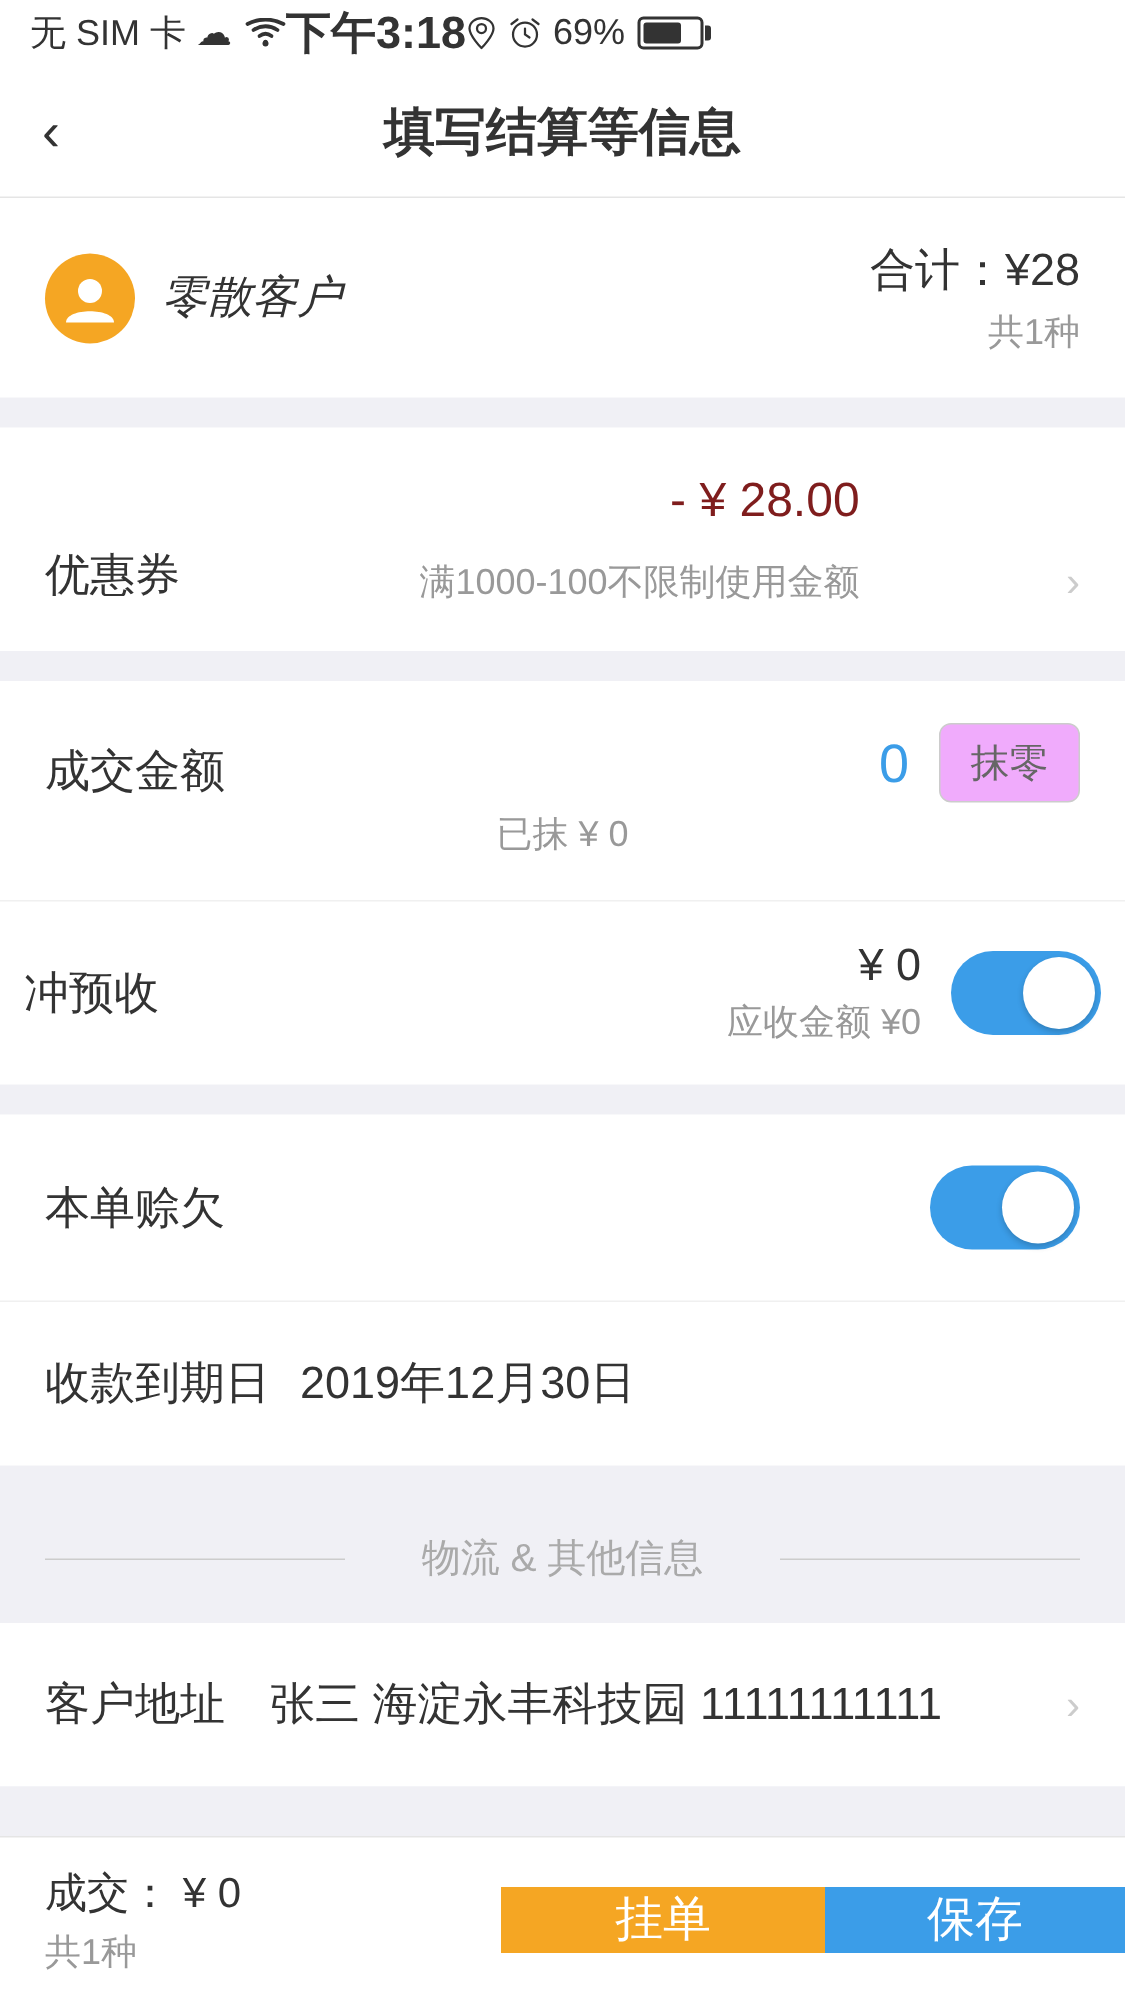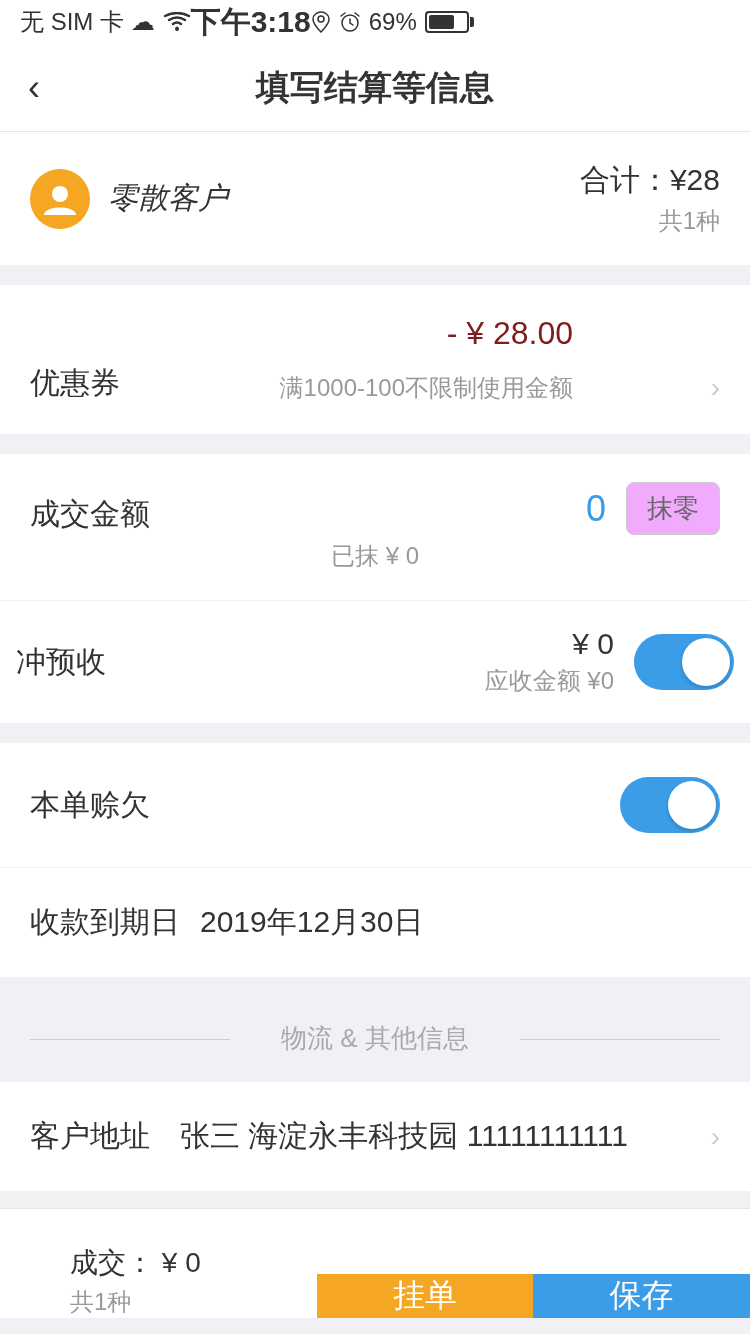--- a/index.html
+++ b/index.html
@@ -302,29 +302,28 @@
 
     
     .empty-area {
       background: #f0f0f5;
       height: 250px;
     }
 
     
     .bottom-bar {
       position: fixed;
-      bottom: 16px;
+      bottom: 0;
       left: 0;
       width: 750px;
       height: 110px;
       background: #fff;
       display: flex;
-      align-items: flex-end;
+      align-items: center;
       border-top: 1px solid #e5e5e5;
-      padding-left: 40px;
     }
     .bottom-info {
       flex: 1;
       display: flex;
       flex-direction: column;
       justify-content: center;
       padding: 0 30px;
     }
     .bottom-deal {
       font-size: 28px;
@@ -339,21 +338,21 @@
       width: 216px;
       background: #f5a623;
       display: flex;
       align-items: center;
       justify-content: center;
       font-size: 32px;
       color: #fff;
       cursor: pointer;
     }
     .bottom-btn-save {
-      width: 217px;
+      width: 200px;
       background: #3b9de8;
       display: flex;
       align-items: center;
       justify-content: center;
       font-size: 32px;
       color: #fff;
       cursor: pointer;
     }
   </style>
 </head>

